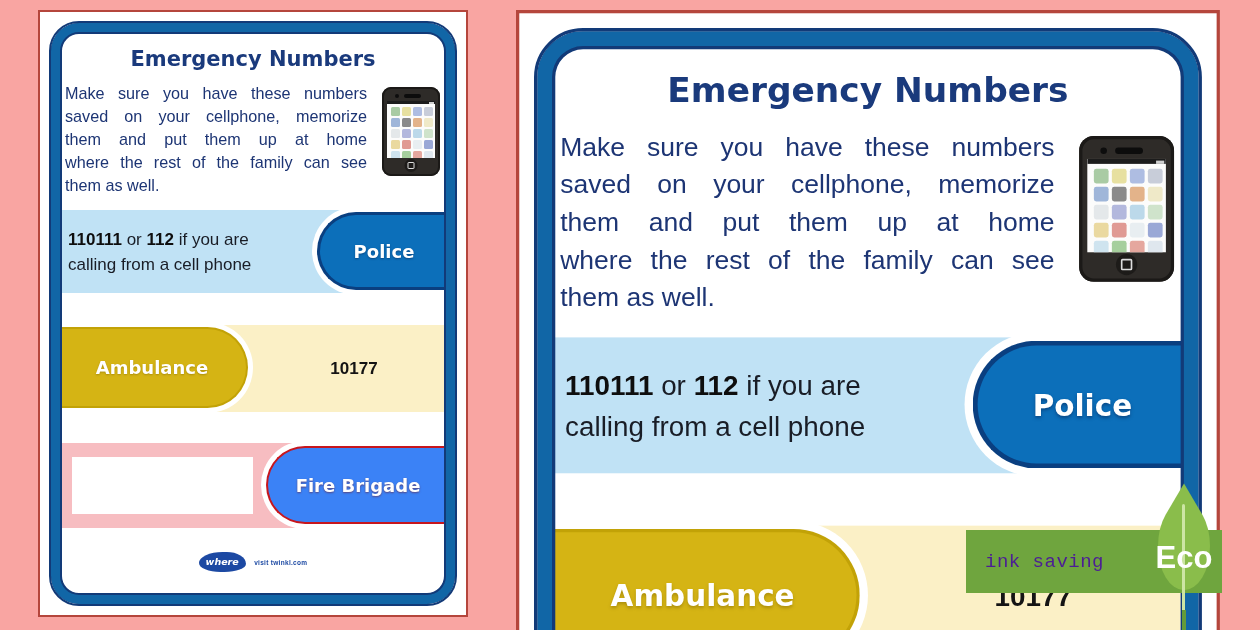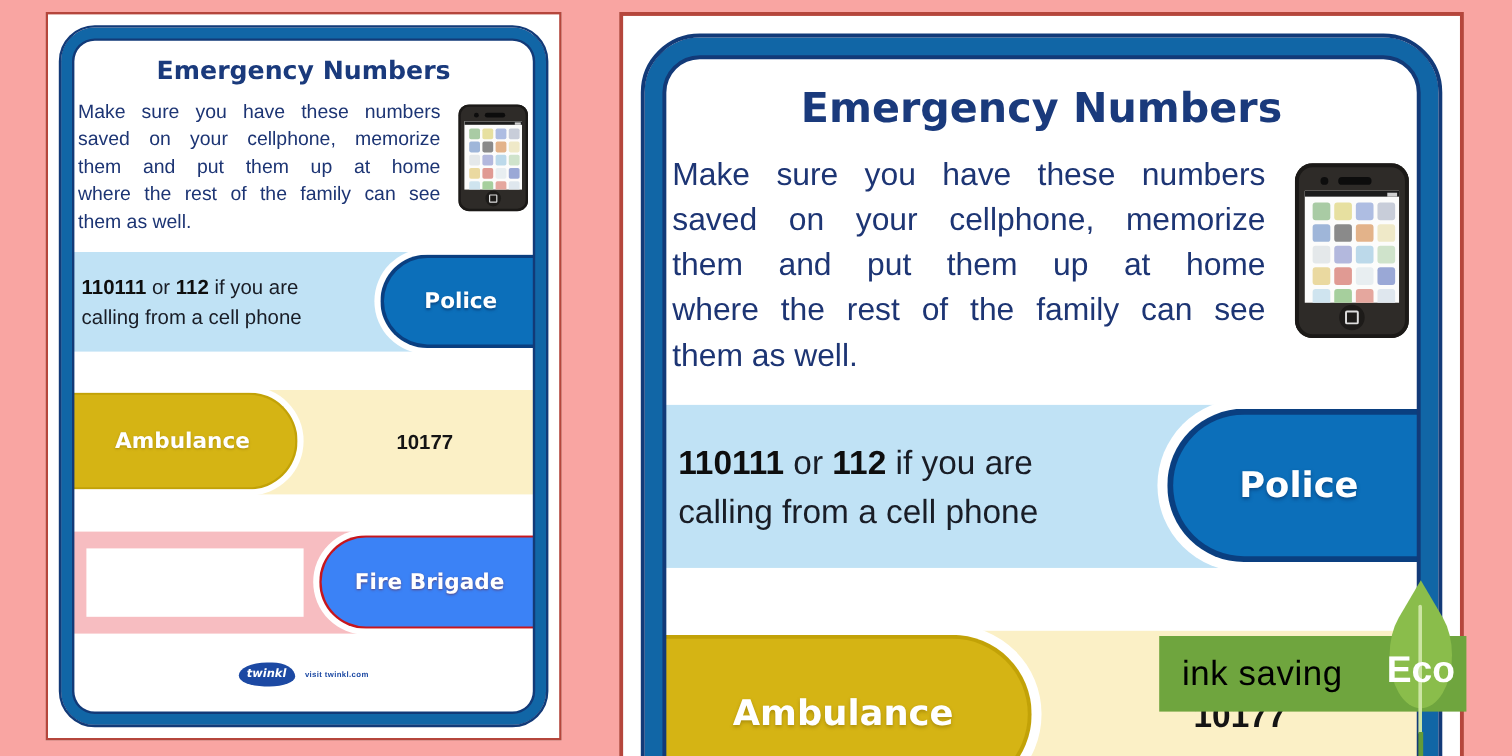--- a/index.html
+++ b/index.html
@@ -113,21 +113,21 @@
     border-radius:55% 45% 50% 50% / 60% 65% 45% 50%;
     vertical-align:middle;
   }
   .visit {
     font-size:6.5px; font-weight:bold; color:#1c49a3;
     margin-left:4px; vertical-align:middle; letter-spacing:.3px;
   }
 
   
   .eco-band { position:absolute; left:966px; top:530px; width:256px; height:63px; background:#6fa53e; z-index:40; }
-  .eco-band-label { position:absolute; left:19px; top:50%; transform:translateY(-50%); color:#000000; font-size:29px; letter-spacing:.5px; }
+  .eco-band-label { position:absolute; left:19px; top:50%; transform:translateY(-50%); color:#4c1d95; font-size:19px; letter-spacing:.5px;font-family:Liberation Mono, monospace; }
   .eco-leaf { position:absolute; left:1146px; top:484px; width:76px; height:146px; z-index:41; }
   .leaf-shape {
     position:absolute; left:12px; top:36px; width:52px; height:52px;
     background:#8abd4b; border-radius:0 50% 50% 50%;
     transform:scaleY(1.7) rotate(45deg);
   }
   .stem-light { position:absolute; left:36px; top:20px; width:3px; height:108px; background:#cde5a4; border-radius:2px; }
   .stem-dark  { position:absolute; left:36px; top:126px; width:4px; height:20px; background:#649b38; }
   .eco-leaf-label { position:absolute; left:0; right:0; top:56px; text-align:center; color:#fff; font-weight:bold; font-size:31px; }
 </style>
@@ -205,21 +205,21 @@
 
   <div class="row row-fire">
     <div class="strip strip-pink"></div>
     <div class="writebox"></div>
     <div class="pill pill-fire">
       <span>Fire Brigade</span>
     </div>
   </div>
 
   <div class="brand">
-    <span class="cloud">twinkl</span>
+    <span class="cloud">where</span>
     <span class="visit">visit twinkl.com</span>
   </div>
 
   <div class="frame"></div>
 </div>
 
 <div class="scale-wrap">
   <div class="card">
     <h1 class="card-title">Emergency Numbers</h1>
 

